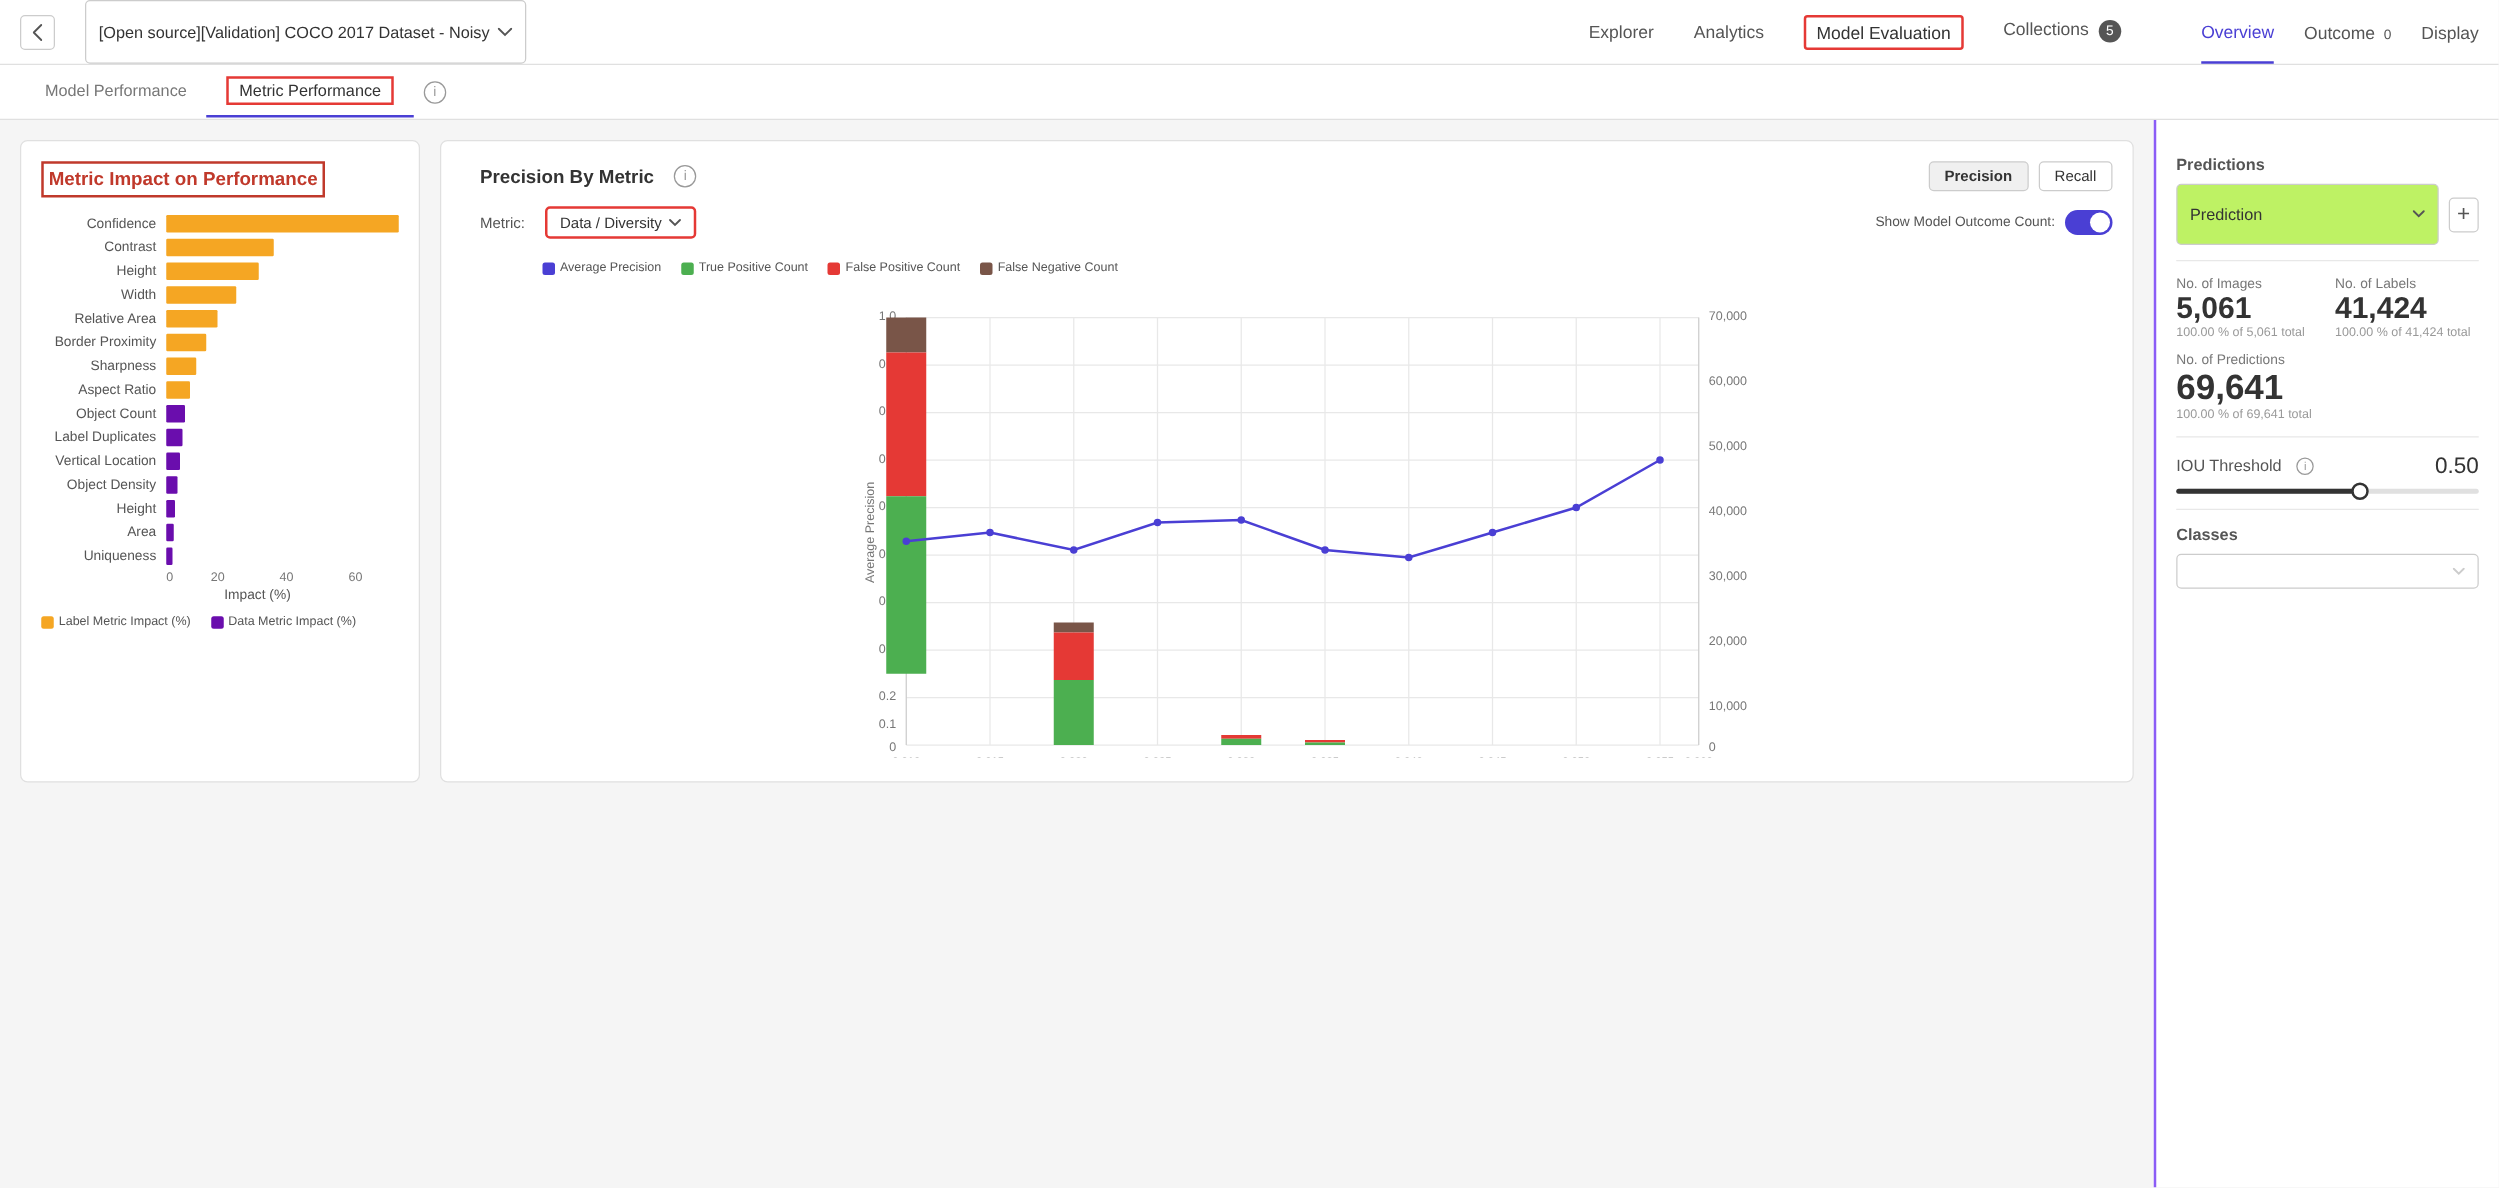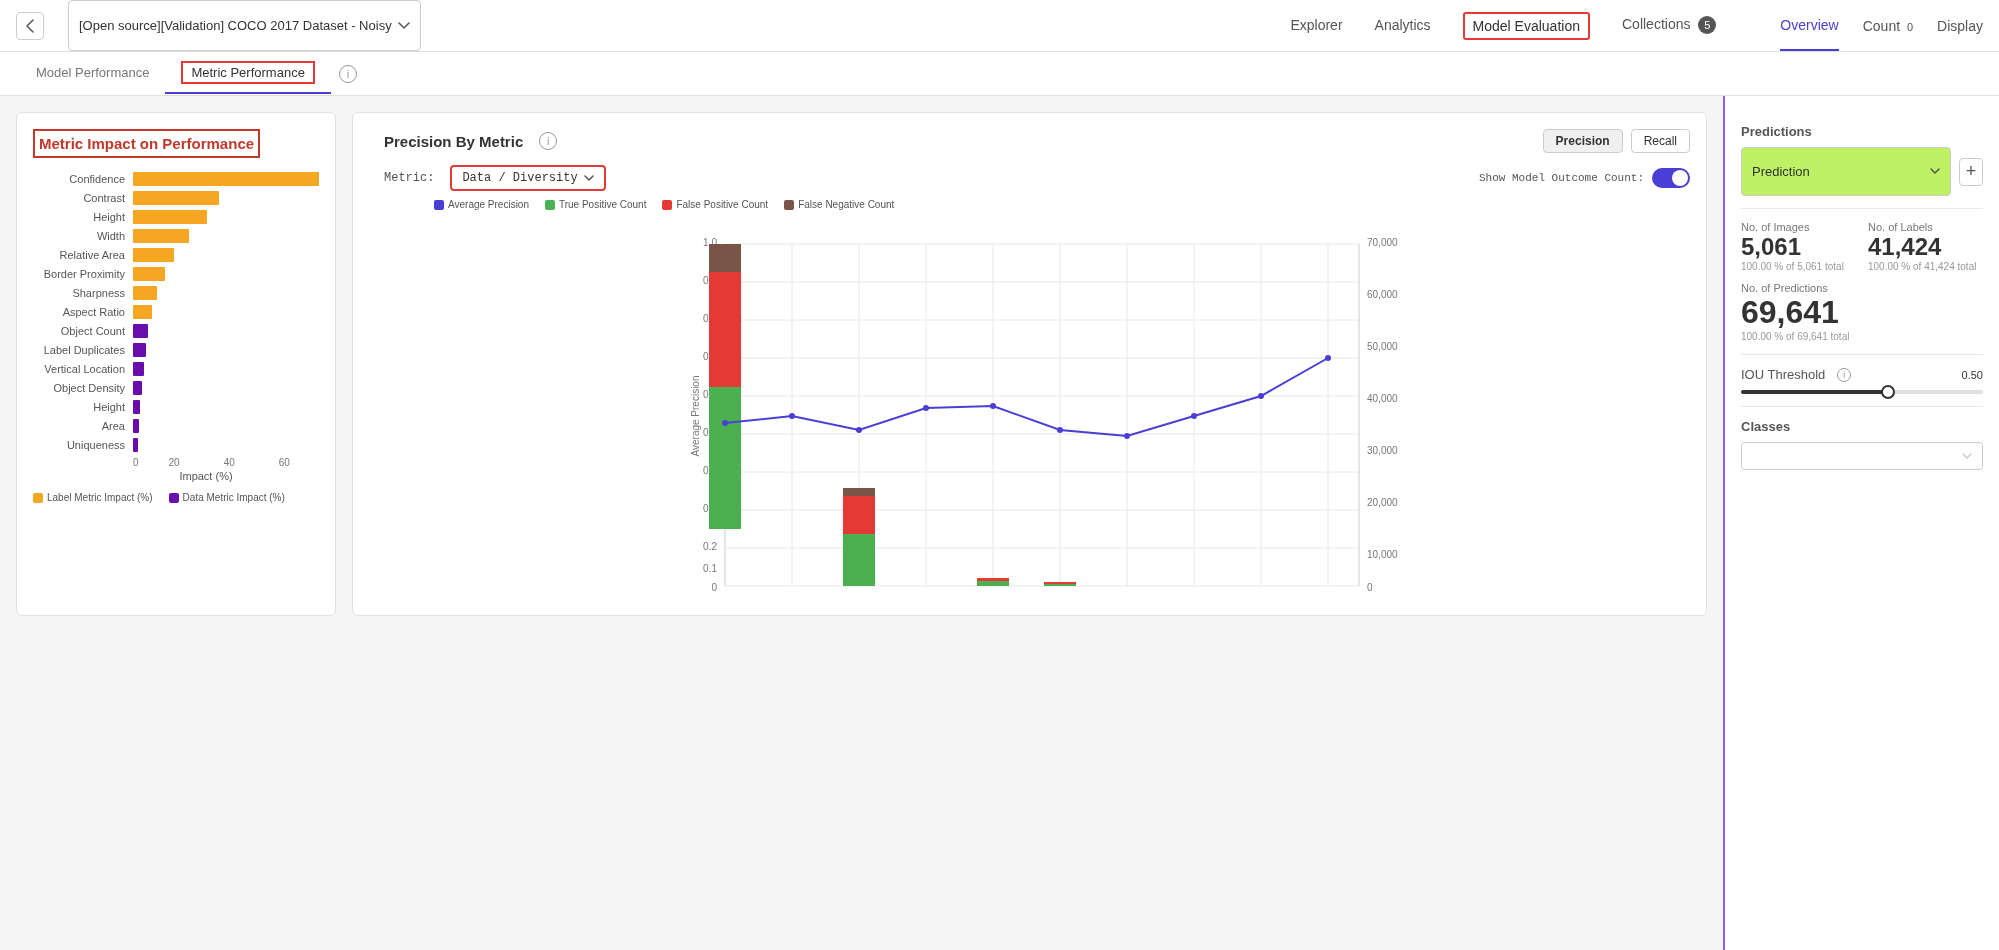--- a/index.html
+++ b/index.html
@@ -67,21 +67,21 @@
     .add-btn { width: 28px; height: 28px; border: 1px solid #ccc; border-radius: 4px; display: flex; align-items: center; justify-content: center; cursor: pointer; background: #fff; font-size: 18px; color: #555; }
     .pred-row { display: flex; align-items: center; gap: 8px; margin-bottom: 8px; }
     .stat-grid { display: grid; grid-template-columns: 1fr 1fr; gap: 12px; margin-top: 8px; }
     .stat-item {}
     .stat-label { font-size: 11px; color: #777; }
     .stat-value { font-size: 24px; font-weight: 700; color: #333; }
     .stat-sub { font-size: 10px; color: #999; }
     .divider { border: none; border-top: 1px solid #e8e8e8; margin: 12px 0; }
     .iou-row { display: flex; align-items: center; justify-content: space-between; }
     .iou-label { font-size: 13px; color: #555; display: flex; align-items: center; gap: 4px; }
-    .iou-value { font-size: 11px; color: #333; }
+    .iou-value { font-size: 18px; color: #333; }
     .slider-track { width: 100%; height: 4px; background: #e0e0e0; border-radius: 2px; margin: 8px 0; position: relative; }
     .slider-fill { height: 100%; background: #333; border-radius: 2px; width: 60%; }
     .slider-thumb { width: 14px; height: 14px; background: #fff; border: 2px solid #333; border-radius: 50%; position: absolute; top: -5px; left: 58%; cursor: pointer; }
     .classes-dropdown { display: flex; align-items: center; justify-content: space-between; border: 1px solid #ccc; border-radius: 4px; padding: 6px 10px; cursor: pointer; font-size: 12px; color: #999; background: #fff; margin-top: 6px; }
   </style>
 </head>
 <body>
 
 <div class="header">
   <button class="back-btn">
@@ -102,21 +102,21 @@
     <span class="nav-link nav-link-model">Model Evaluation</span>
     <span class="nav-link">
       <span>Collections</span>
       <span class="collections-badge">5</span>
     </span>
   </div>
 
   <div class="right-tabs">
     <span class="right-tab active">Overview</span>
     <span class="right-tab">
-      <span>Count</span>
+      <span>Outcome</span>
       <span style="margin-left:3px; font-size:11px; color:#555;">0</span>
     </span>
     <span class="right-tab">Display</span>
   </div>
 </div>
 
 <div class="sub-header">
   <span class="sub-tab">Model Performance</span>
   <span class="sub-tab active">
     <span style="border: 2px solid #e53935; padding: 2px 8px;">Metric Performance</span>
@@ -244,21 +244,21 @@
 
       <div class="panel precision-panel">
         <div class="precision-header">
           <span class="precision-title">Precision By Metric</span>
           <div class="info-icon" style="margin-left:4px;">i</div>
           <div class="precision-buttons">
             <button class="pbt active-btn">Precision</button>
             <button class="pbt">Recall</button>
           </div>
         </div>
-        <div style="display:flex; align-items:center; gap:8px; margin-bottom:8px; flex-wrap:wrap;font-family:Liberation Mono, monospace;">
+        <div style="display:flex; align-items:center; gap:8px; margin-bottom:18px; flex-wrap:wrap;">
           <span style="font-size:12px; color:#555;">Metric:</span>
           <div class="metric-dropdown">
             <span>Data / Diversity</span>
             <svg width="10" height="7" viewBox="0 0 10 7" fill="none">
                 <path d="M1 1l4 4 4-4" stroke="#555" stroke-width="1.5" stroke-linecap="round"></path>
               </svg>
           </div>
           <div style="margin-left:auto; display:flex; align-items:center; gap:8px;">
             <span style="font-size:11px; color:#555;">Show Model Outcome Count:</span>
             <div class="toggle">
@@ -410,21 +410,21 @@
       </div>
       <div class="stat-item">
         <div class="stat-label">No. of Labels</div>
         <div class="stat-value">41,424</div>
         <div class="stat-sub">100.00 % of 41,424 total</div>
       </div>
     </div>
 
     <div style="margin-top:10px;">
       <div class="stat-label">No. of Predictions</div>
-      <div class="stat-value" style="font-size:32px;">69,641</div>
+      <div class="stat-value" style="font-size:28px;">69,641</div>
       <div class="stat-sub">100.00 % of 69,641 total</div>
     </div>
 
     <hr class="divider">
 
     <div class="iou-row">
       <div class="iou-label">
         <span>IOU Threshold</span>
         <div class="info-icon" style="width:14px;height:14px;font-size:9px;">i</div>
       </div>

